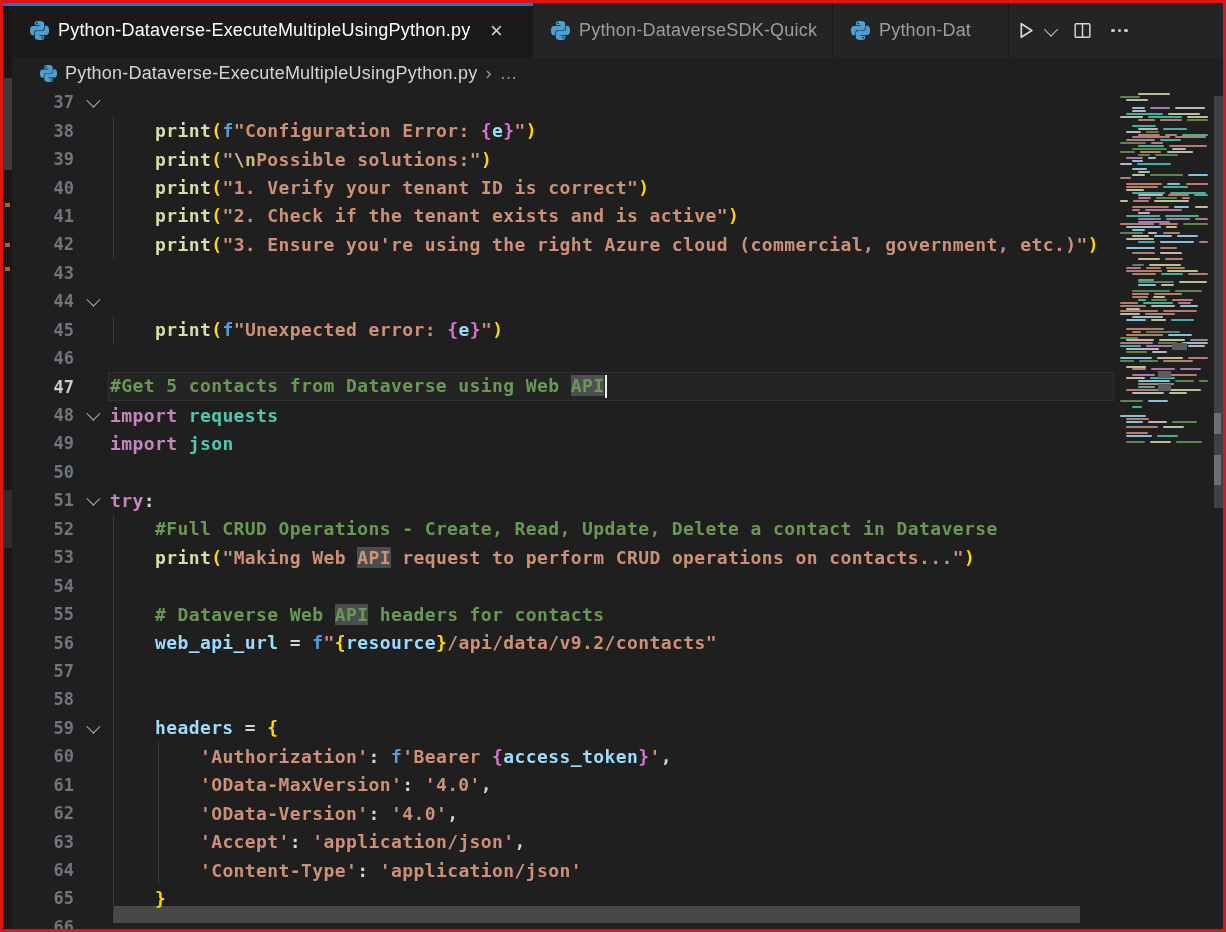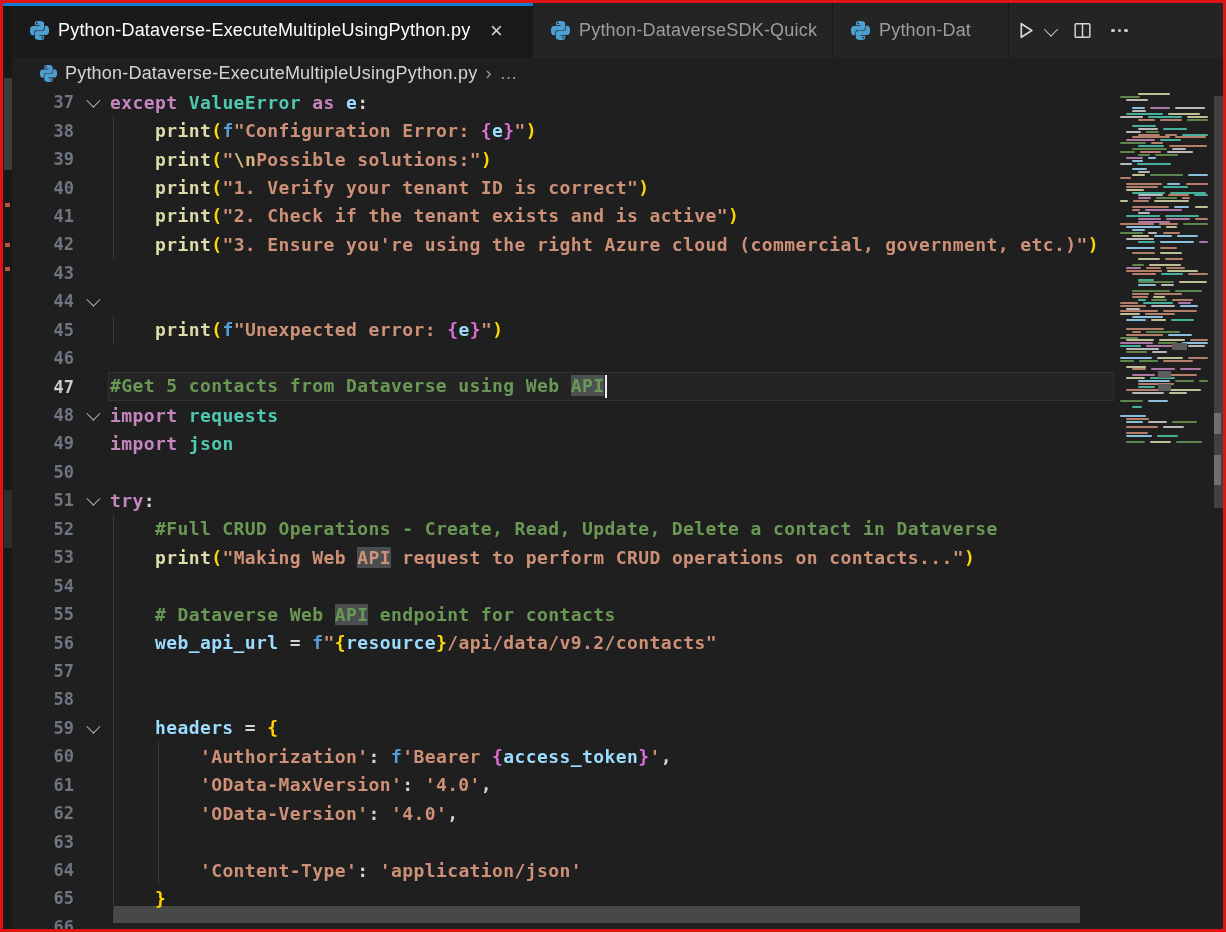--- a/index.html
+++ b/index.html
@@ -129,47 +129,47 @@
             <path fill="#4e9fd1" d="M14.25.18l.9.2.73.26.59.3.45.32.34.34.25.34.16.33.1.3.04.26.02.2-.01.13V8.5l-.05.63-.13.55-.21.46-.26.38-.3.31-.33.25-.35.19-.35.14-.33.1-.3.07-.26.04-.21.02H8.77l-.69.05-.59.14-.5.22-.41.27-.33.32-.27.35-.2.36-.15.37-.1.35-.07.32-.04.27-.02.21v3.06H3.17l-.21-.03-.28-.07-.32-.12-.35-.18-.36-.26-.36-.36-.35-.46-.32-.59-.28-.73-.21-.88-.14-1.05-.05-1.23.06-1.22.16-1.04.24-.87.32-.71.36-.57.4-.44.42-.33.42-.24.4-.16.36-.1.32-.05.24-.01h.16l.06.01h8.16v-.83H6.18l-.01-2.75-.02-.37.05-.34.11-.31.17-.28.25-.26.31-.23.38-.2.44-.18.51-.15.58-.12.64-.1.71-.06.77-.04.84-.02 1.27.05zm-6.3 1.98l-.23.33-.08.41.08.41.23.34.33.22.41.09.41-.09.33-.22.23-.34.08-.41-.08-.41-.23-.33-.33-.22-.41-.09-.41.09zm13.09 3.95l.28.06.32.12.35.18.36.27.36.35.35.47.32.59.28.73.21.88.14 1.04.05 1.23-.06 1.23-.16 1.04-.24.86-.32.71-.36.57-.4.45-.42.33-.42.24-.4.16-.36.09-.32.05-.24.02-.16-.01h-8.22v.82h5.84l.01 2.76.02.36-.05.34-.11.31-.17.29-.25.25-.31.24-.38.2-.44.17-.51.15-.58.13-.64.09-.71.07-.77.04-.84.01-1.27-.04-1.07-.14-.9-.2-.73-.25-.59-.3-.45-.33-.34-.34-.25-.34-.16-.33-.1-.3-.04-.25-.02-.2.01-.13v-5.34l.05-.64.13-.54.21-.46.26-.38.3-.32.33-.24.35-.2.35-.14.33-.1.3-.06.26-.04.21-.02.13-.01h5.84l.69-.05.59-.14.5-.21.41-.28.33-.32.27-.35.2-.36.15-.36.1-.35.07-.32.04-.28.02-.21V6.07h2.09l.14.01zm-6.47 14.25l-.23.33-.08.41.08.41.23.33.33.23.41.08.41-.08.33-.23.23-.33.08-.41-.08-.41-.23-.33-.33-.23-.41-.08-.41.08z"></path>
           </svg>
 </span>
       <span class="bfile">Python-Dataverse-ExecuteMultipleUsingPython.py</span>
       <span class="bsep">›</span>
       <span class="bmore">…</span>
     </div>
 
     <div class="editor">
       <div class="lines">
-          <div class="row"><span class="num">37</span><span class="foldcol"><span class="fold"></span></span><span class="codeln"><span class="tk-kw">except</span><span class="tk-pl"> </span><span class="tk-ty">ValueError</span><span class="tk-pl"> </span><span class="tk-kw">as</span><span class="tk-pl"> </span><span class="tk-va">e</span><span class="tk-pl">:</span></span></div>
+          <div class="row"><span class="num">37</span><span class="foldcol"><span class="fold"></span></span></div>
           <div class="row"><span class="num">38</span><span class="foldcol"></span><span class="guide g0"></span><span class="codeln"><span class="tk-pl">    </span><span class="tk-fn">print</span><span class="tk-b1">(</span><span class="tk-fk">f</span><span class="tk-st">"Configuration Error: </span><span class="tk-b2">{</span><span class="tk-va">e</span><span class="tk-b2">}</span><span class="tk-st">"</span><span class="tk-b1">)</span></span></div>
           <div class="row"><span class="num">39</span><span class="foldcol"></span><span class="guide g0"></span><span class="codeln"><span class="tk-pl">    </span><span class="tk-fn">print</span><span class="tk-b1">(</span><span class="tk-st">"</span><span class="tk-es">\n</span><span class="tk-st">Possible solutions:"</span><span class="tk-b1">)</span></span></div>
           <div class="row"><span class="num">40</span><span class="foldcol"></span><span class="guide g0"></span><span class="codeln"><span class="tk-pl">    </span><span class="tk-fn">print</span><span class="tk-b1">(</span><span class="tk-st">"1. Verify your tenant ID is correct"</span><span class="tk-b1">)</span></span></div>
           <div class="row"><span class="num">41</span><span class="foldcol"></span><span class="guide g0"></span><span class="codeln"><span class="tk-pl">    </span><span class="tk-fn">print</span><span class="tk-b1">(</span><span class="tk-st">"2. Check if the tenant exists and is active"</span><span class="tk-b1">)</span></span></div>
           <div class="row"><span class="num">42</span><span class="foldcol"></span><span class="guide g0"></span><span class="codeln"><span class="tk-pl">    </span><span class="tk-fn">print</span><span class="tk-b1">(</span><span class="tk-st">"3. Ensure you're using the right Azure cloud (commercial, government, etc.)"</span><span class="tk-b1">)</span></span></div>
           <div class="row"><span class="num">43</span><span class="foldcol"></span><span class="codeln"></span></div>
           <div class="row"><span class="num">44</span><span class="foldcol"><span class="fold"></span></span></div>
           <div class="row"><span class="num">45</span><span class="foldcol"></span><span class="guide g0"></span><span class="codeln"><span class="tk-pl">    </span><span class="tk-fn">print</span><span class="tk-b1">(</span><span class="tk-fk">f</span><span class="tk-st">"Unexpected error: </span><span class="tk-b2">{</span><span class="tk-va">e</span><span class="tk-b2">}</span><span class="tk-st">"</span><span class="tk-b1">)</span></span></div>
           <div class="row"><span class="num">46</span><span class="foldcol"></span><span class="codeln"></span></div>
           <div class="row cur"><span class="num">47</span><span class="foldcol"></span><span class="codeln"><span class="tk-co">#Get 5 contacts from Dataverse using Web </span><span class="tk-co hl">API</span><span class="cursor"></span></span></div>
           <div class="row"><span class="num">48</span><span class="foldcol"><span class="fold"></span></span><span class="codeln"><span class="tk-kw">import</span><span class="tk-pl"> </span><span class="tk-ty">requests</span></span></div>
           <div class="row"><span class="num">49</span><span class="foldcol"></span><span class="codeln"><span class="tk-kw">import</span><span class="tk-pl"> </span><span class="tk-ty">json</span></span></div>
           <div class="row"><span class="num">50</span><span class="foldcol"></span><span class="codeln"></span></div>
           <div class="row"><span class="num">51</span><span class="foldcol"><span class="fold"></span></span><span class="codeln"><span class="tk-kw">try</span><span class="tk-pl">:</span></span></div>
           <div class="row"><span class="num">52</span><span class="foldcol"></span><span class="guide g0"></span><span class="codeln"><span class="tk-pl">    </span><span class="tk-co">#Full CRUD Operations - Create, Read, Update, Delete a contact in Dataverse</span></span></div>
           <div class="row"><span class="num">53</span><span class="foldcol"></span><span class="guide g0"></span><span class="codeln"><span class="tk-pl">    </span><span class="tk-fn">print</span><span class="tk-b1">(</span><span class="tk-st">"Making Web </span><span class="tk-st hl">API</span><span class="tk-st"> request to perform CRUD operations on contacts..."</span><span class="tk-b1">)</span></span></div>
           <div class="row"><span class="num">54</span><span class="foldcol"></span><span class="guide g0"></span><span class="codeln"></span></div>
-          <div class="row"><span class="num">55</span><span class="foldcol"></span><span class="guide g0"></span><span class="codeln"><span class="tk-pl">    </span><span class="tk-co"># Dataverse Web </span><span class="tk-co hl">API</span><span class="tk-co"> endpoint for contacts</span></span></div>
+          <div class="row"><span class="num">55</span><span class="foldcol"></span><span class="guide g0"></span><span class="codeln"><span class="tk-pl">    </span><span class="tk-co"># Dataverse Web </span><span class="tk-co hl">API</span><span class="tk-co"> headers for contacts</span></span></div>
           <div class="row"><span class="num">56</span><span class="foldcol"></span><span class="guide g0"></span><span class="codeln"><span class="tk-pl">    </span><span class="tk-va">web_api_url</span><span class="tk-pl"> = </span><span class="tk-fk">f</span><span class="tk-st">"</span><span class="tk-b1">{</span><span class="tk-va">resource</span><span class="tk-b1">}</span><span class="tk-st">/api/data/v9.2/contacts"</span></span></div>
           <div class="row"><span class="num">57</span><span class="foldcol"></span><span class="guide g0"></span><span class="codeln"></span></div>
           <div class="row"><span class="num">58</span><span class="foldcol"></span><span class="guide g0"></span></div>
           <div class="row"><span class="num">59</span><span class="foldcol"><span class="fold"></span></span><span class="guide g0"></span><span class="codeln"><span class="tk-pl">    </span><span class="tk-va">headers</span><span class="tk-pl"> = </span><span class="tk-b1">{</span></span></div>
           <div class="row"><span class="num">60</span><span class="foldcol"></span><span class="guide g0"></span><span class="guide g1"></span><span class="codeln"><span class="tk-pl">        </span><span class="tk-st">'Authorization'</span><span class="tk-pl">: </span><span class="tk-fk">f</span><span class="tk-st">'Bearer </span><span class="tk-b2">{</span><span class="tk-va">access_token</span><span class="tk-b2">}</span><span class="tk-st">'</span><span class="tk-pl">,</span></span></div>
           <div class="row"><span class="num">61</span><span class="foldcol"></span><span class="guide g0"></span><span class="guide g1"></span><span class="codeln"><span class="tk-pl">        </span><span class="tk-st">'OData-MaxVersion'</span><span class="tk-pl">: </span><span class="tk-st">'4.0'</span><span class="tk-pl">,</span></span></div>
           <div class="row"><span class="num">62</span><span class="foldcol"></span><span class="guide g0"></span><span class="guide g1"></span><span class="codeln"><span class="tk-pl">        </span><span class="tk-st">'OData-Version'</span><span class="tk-pl">: </span><span class="tk-st">'4.0'</span><span class="tk-pl">,</span></span></div>
-          <div class="row"><span class="num">63</span><span class="foldcol"></span><span class="guide g0"></span><span class="guide g1"></span></div>
+          <div class="row"><span class="num">63</span><span class="foldcol"></span><span class="guide g0"></span><span class="guide g1"></span><span class="codeln"><span class="tk-pl">        </span><span class="tk-st">'Accept'</span><span class="tk-pl">: </span><span class="tk-st">'application/json'</span><span class="tk-pl">,</span></span></div>
           <div class="row"><span class="num">64</span><span class="foldcol"></span><span class="guide g0"></span><span class="guide g1"></span><span class="codeln"><span class="tk-pl">        </span><span class="tk-st">'Content-Type'</span><span class="tk-pl">: </span><span class="tk-st">'application/json'</span></span></div>
           <div class="row"><span class="num">65</span><span class="foldcol"></span><span class="guide g0"></span><span class="codeln"><span class="tk-pl">    </span><span class="tk-b1">}</span></span></div>
           <div class="row"><span class="num">66</span><span class="foldcol"></span><span class="codeln"></span></div>
         </div>
       <div class="minimap">
           <div class="bar" style="left: 20px; top: 4.9px; width: 31.8px; background: rgb(220, 220, 170);"></div>
           <div class="bar" style="left: 2px; top: 7.8px; width: 20.4px; background: rgb(106, 153, 85);"></div>
           <div class="bar" style="left: 8px; top: 10.7px; width: 22.4px; background: rgb(212, 212, 212);"></div>
           <div class="bar" style="left: 14px; top: 19.4px; width: 13.4px; background: rgb(156, 220, 254);"></div>
           <div class="bar" style="left: 32.4px; top: 19.4px; width: 19.2px; background: rgb(197, 134, 192);"></div>

